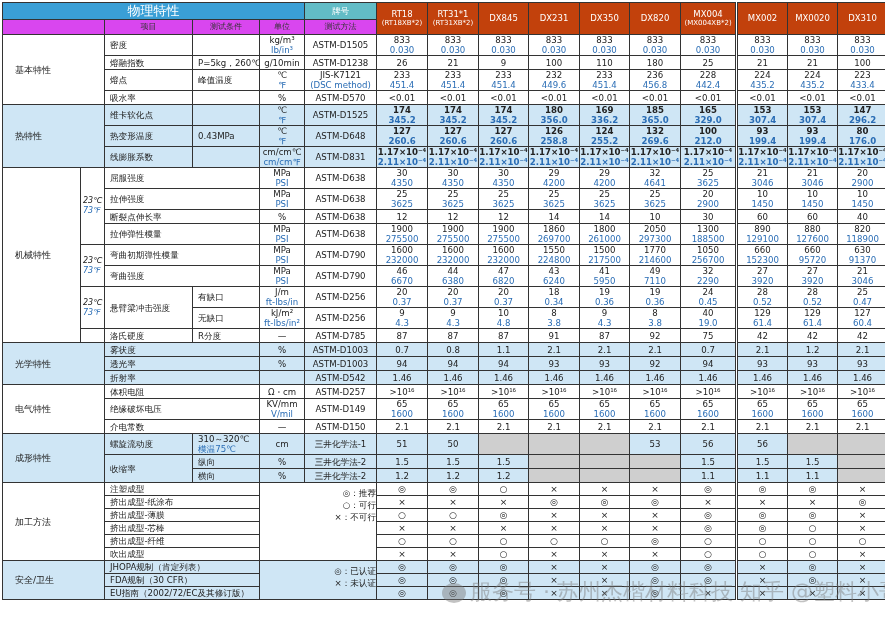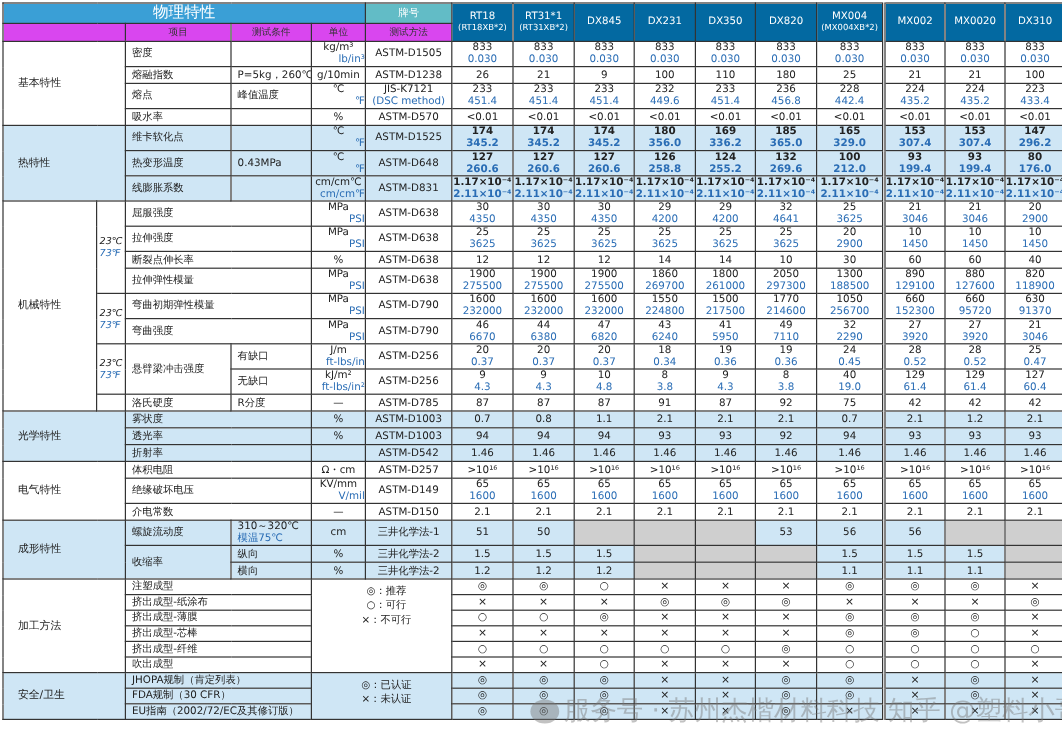--- a/index.html
+++ b/index.html
@@ -4,34 +4,34 @@
 <style>
   html,body{margin:0;padding:0;background:#fff;}
   body{width:885px;height:625px;overflow:hidden;font-family:"DejaVu Sans","Liberation Sans",sans-serif;}
   #wrap{position:absolute;left:2px;top:2px;width:881px;}
   table{border-collapse:collapse;table-layout:fixed;width:881px;font-size:8.6px;color:#222;}
   td,th{border:1px solid #333;padding:0;text-align:center;vertical-align:middle;line-height:10px;overflow:hidden;white-space:nowrap;}
   th{font-weight:normal;}
   .hdr-main{background:#3a9fd6;color:#fff;font-size:13px;height:16px;}
   .hdr-teal{background:#62bcc6;color:#fff;}
   .hdr-sub{background:#d946ef;color:#333;font-size:8px;height:14px;}
-  .grade{background:#0369a1;color:#fff;font-size:8.5px;line-height:9px;margin-left:44px;}
+  .grade{background:#c2410c;color:#fff;font-size:8.5px;line-height:9px;margin-left:44px;}
   .grade small{font-size:7px;display:block;}
   .blue{background:#cfe6f5;}
   .white{background:#fff;}
   .gray{background:#cfcfcf;}
   .left{text-align:left;padding-left:5px;}
   .cat{text-align:left;padding-left:12px;font-size:9px;}
   .v2{color:#2a6db5;}
-  .u2{color:#2a6db5;text-align:right;}
+  .u2{color:#2a6db5;}
   .b1{font-weight:bold;}
   .dbl{border-left:3px double #333;}
   .tmp{font-size:8px;text-align:left;padding-left:2px;border-bottom:none;border-top:none;font-style:italic;}
   .sym{font-size:9px;}
-  .legend{text-align:center;padding-left:8px;vertical-align:top;padding-top:4px;line-height:12px;}
+  .legend{text-align:right;padding-left:8px;vertical-align:top;padding-top:4px;line-height:12px;}
   .r2{height:20px;}
   .r1{height:14px;}
   .watermark{position:absolute;left:440px;top:575px;font-size:22px;color:rgba(120,120,120,0.45);white-space:nowrap;pointer-events:none;}
   .wm-icon{display:inline-block;width:24px;height:20px;border-radius:50%;background:rgba(120,120,120,0.45);vertical-align:middle;margin-right:4px;}
 </style>
 </head>
 <body>
 
 <div id="wrap">
 <table id="tbl">

